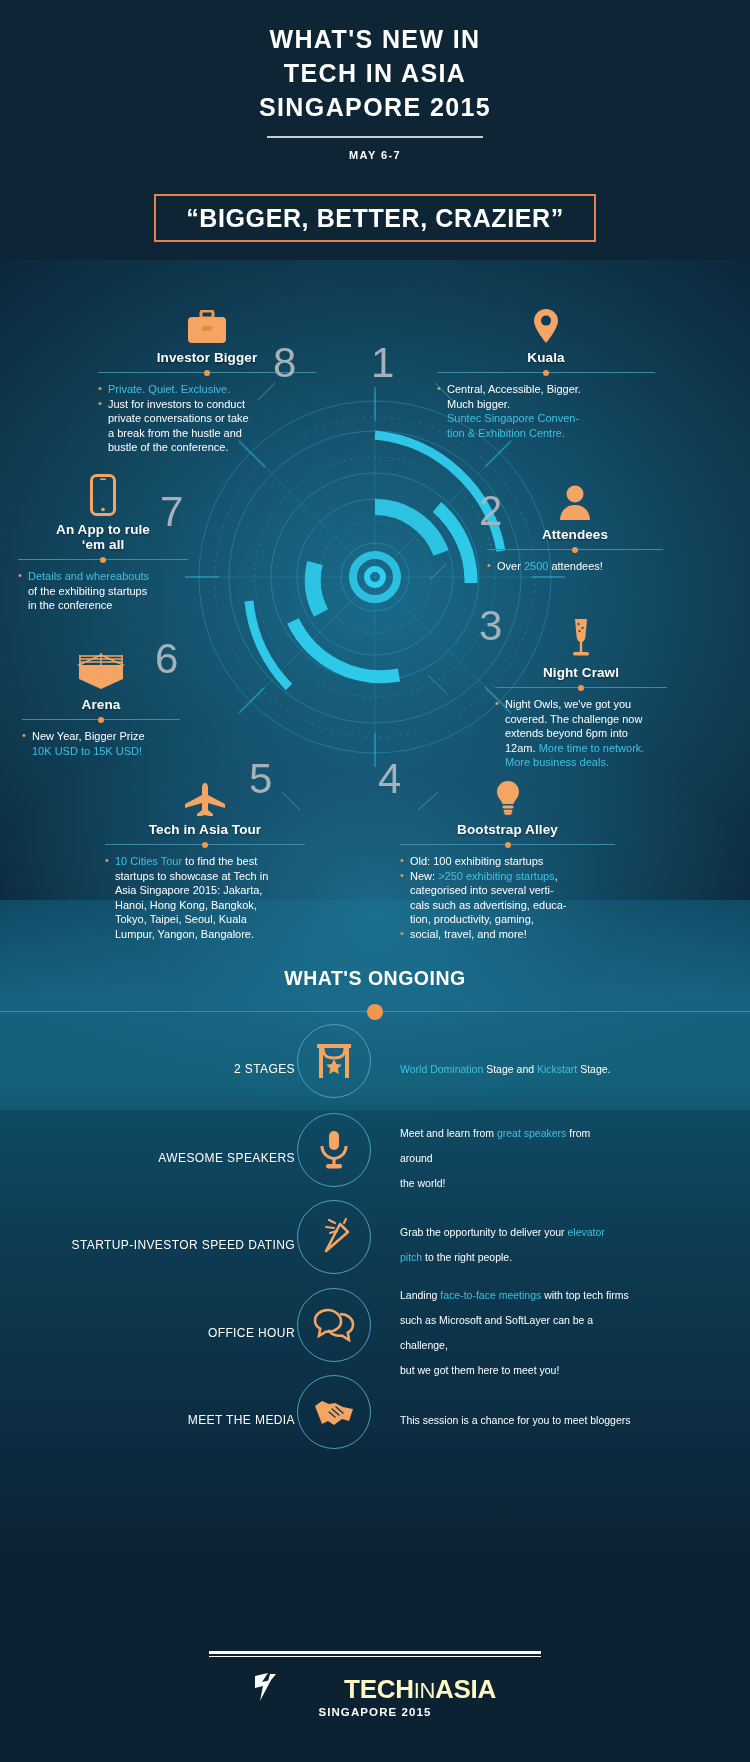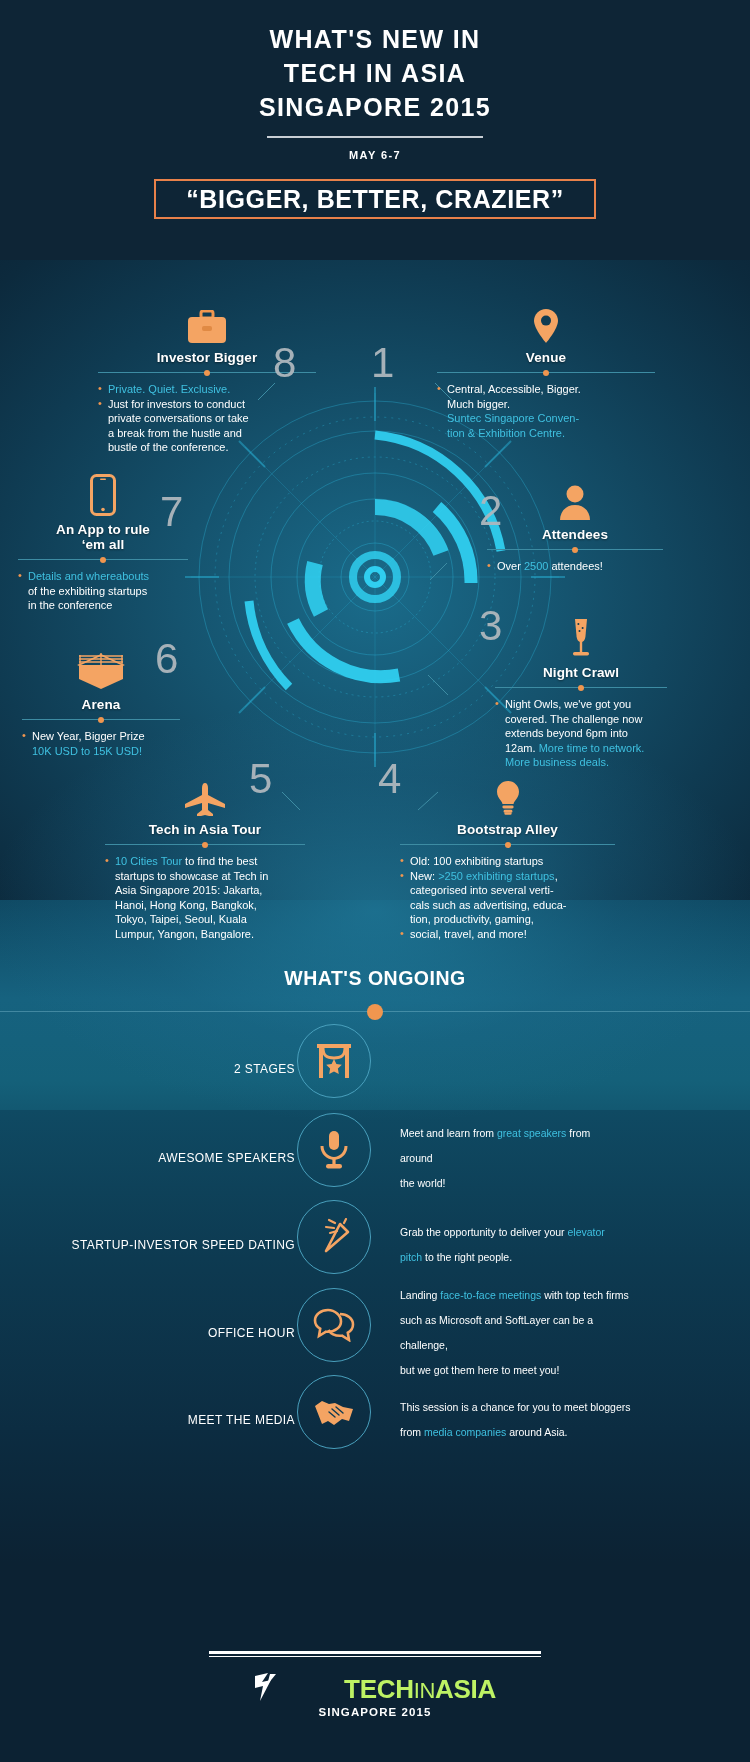--- a/index.html
+++ b/index.html
@@ -25,21 +25,21 @@
 
   .glowA { position:absolute; left:50%; top:700px; width:760px; height:420px; transform:translateX(-50%);
            background: radial-gradient(ellipse at center, rgba(38,140,175,.55) 0%, rgba(30,110,145,.25) 45%, rgba(0,0,0,0) 72%); }
 
   
   .header { position:absolute; top:0; left:0; right:0; text-align:center; }
   .title-line { color:#ffffff; font-weight:bold; letter-spacing:1.4px; font-size:25px; line-height:34px; }
   .title-wrap { padding-top: 22px; }
   .hr-thin { width:216px; height:2px; background:#c8ced4; margin:12px auto 0; }
   .dates { color:#ffffff; font-size:11px; font-weight:bold; letter-spacing:1.4px; margin-top:11px; }
-  .tagbox { margin:18px auto 0; width:442px; height:40px; border:2px solid #e8814a;
+  .tagbox { margin:33px auto 0; width:442px; height:48px; border:2px solid #e8814a;
             display:flex; align-items:center; justify-content:center; }
   .tagbox span { color:#fff; font-size:25px; font-weight:bold; letter-spacing:.6px; }
 
   
   .radar { position:absolute; left:375px; top:577px; width:0; height:0; }
   .radar svg { position:absolute; left:-190px; top:-190px; }
 
   
   .item { position:absolute; }
   .item .icon { text-align:center; height:46px; display:flex; align-items:flex-end; justify-content:center; }
@@ -70,21 +70,21 @@
                   color:#fff; font-size:12px; letter-spacing:.4px; text-align:right; white-space:nowrap; }
   .orow .ocircle { position:absolute; left:297px; top:0; width:74px; height:74px; border-radius:50%;
                    border:1px solid #49a0bd; display:flex; align-items:center; justify-content:center; }
   .orow .odesc { position:absolute; left:400px; top:50%; transform:translateY(-50%); width:222px;
                  color:#fff; font-size:10.5px; line-height:25px; }
 
   
   .foot-rule { position:absolute; left:209px; top:1651px; width:332px; height:3px; background:#fff; }
   .foot-rule::after { content:""; position:absolute; left:0; top:5px; width:332px; height:1px; background:#fff; }
   .logo { position:absolute; left:0; right:0; top:1672px; display:flex; align-items:center; justify-content:center; gap:9px; }
-  .logo .wordmark { color:#bef264; font-size:26px; font-weight:bold; letter-spacing:-.3px;margin-left:47px; }
+  .logo .wordmark { color:#fef9c3; font-size:26px; font-weight:bold; letter-spacing:-.3px;margin-left:47px; }
   .logo .wordmark .thin { font-weight:normal; font-size:22px; }
   .foot-sub { position:absolute; left:0; right:0; top:1706px; text-align:center; color:#fff;
               font-size:11.5px; font-weight:bold; letter-spacing:1.1px; }
 </style>
 </head>
 <body>
 
 <div class="bg bg-top"></div>
 <div class="bg bg-mid"></div>
 <div class="bg bg-mid2"></div>
@@ -177,21 +177,21 @@
 </div>
 <div class="num" style="left:273px; top:339px;">8</div>
 
 <div class="item" style="left:437px; top:298px; width:218px;">
   <div class="icon">
     <svg width="28" height="36" viewBox="0 0 28 36">
         <path d="M14 1C7.4 1 2 6.3 2 12.8 2 21 14 35 14 35s12-14 12-22.2C26 6.3 20.6 1 14 1z" fill="#f4a463"></path>
         <circle cx="14" cy="12.6" r="5" fill="#0f3b52"></circle>
       </svg>
   </div>
-  <div class="ttl">Venue</div>
+  <div class="ttl">Kuala</div>
   <div class="rule">
       <div class="dot"></div>
     </div>
   <div class="bullets">
       <div class="bl"><span>Central, Accessible, Bigger.</span></div>
       <div class="bl nb"><span>Much bigger.</span></div>
       <div class="bl nb"><span class="cy">Suntec Singapore Conven-</span></div>
       <div class="bl nb"><span class="cy">tion &amp; Exhibition Centre.</span></div>
     </div>
 </div>
@@ -337,20 +337,23 @@
 <div class="orow" style="top:1024px;">
   <div class="olabel">2 STAGES</div>
   <div class="ocircle">
     <svg width="40" height="38" viewBox="0 0 40 38">
         <rect x="3" y="2" width="34" height="4" fill="#f4a463"></rect>
         <path d="M5 6v30h4V6zM31 6v30h4V6z" fill="#f4a463"></path>
         <path d="M9 6c0 8 4 10 11 10s11-2 11-10" fill="none" stroke="#f4a463" stroke-width="3"></path>
         <path d="M20 17l2.4 4.9 5.4.8-3.9 3.8.9 5.4-4.8-2.5-4.8 2.5.9-5.4-3.9-3.8 5.4-.8z" fill="#f4a463"></path>
       </svg>
   </div>
+  <div class="odesc" style="width:260px;">
+      <div><span class="cy">World Domination</span><span> Stage and </span><span class="cy">Kickstart</span><span> Stage.</span></div>
+    </div>
 </div>
 
 <div class="orow" style="top:1113px;">
   <div class="olabel">AWESOME SPEAKERS</div>
   <div class="ocircle">
     <svg width="34" height="40" viewBox="0 0 34 40">
         <rect x="12" y="1" width="10" height="19" rx="5" fill="#f4a463"></rect>
         <path d="M5 16c0 7 5.4 12.4 12 12.4S29 23 29 16" fill="none" stroke="#f4a463" stroke-width="3"></path>
         <rect x="15.4" y="27" width="3.2" height="7" fill="#f4a463"></rect>
         <rect x="9" y="34" width="16" height="4.4" rx="2.2" fill="#f4a463"></rect>
@@ -403,21 +406,20 @@
         <path d="M2 9l7-5 7 3 6-1 8 4 10 2-4 12-7-2-8 6-6-4-6 3z" fill="#f4a463"></path>
         <g stroke="#0f3b52" stroke-width="1.4" stroke-linecap="round">
           <line x1="16" y1="15" x2="22" y2="20"></line>
           <line x1="19" y1="12" x2="26" y2="18"></line>
           <line x1="23" y1="10" x2="30" y2="16"></line>
         </g>
       </svg>
   </div>
   <div class="odesc" style="width:235px;">
       <div><span>This session is a chance for you to meet bloggers</span></div>
-      <div><span>from </span><span class="cy">media companies</span><span> around Asia.</span></div>
     </div>
 </div>
 
 <div class="foot-rule"></div>
 <div class="logo">
   <span>
     <svg width="34" height="30" viewBox="0 0 34 30">
         <path d="M1 4 L14 1 L8 10 L17 8 L6 29 L9 14 L1 16 Z" fill="#fff"></path>
         <path d="M16 2 L22 2 L13 13 Z" fill="#fff"></path>
       </svg>

